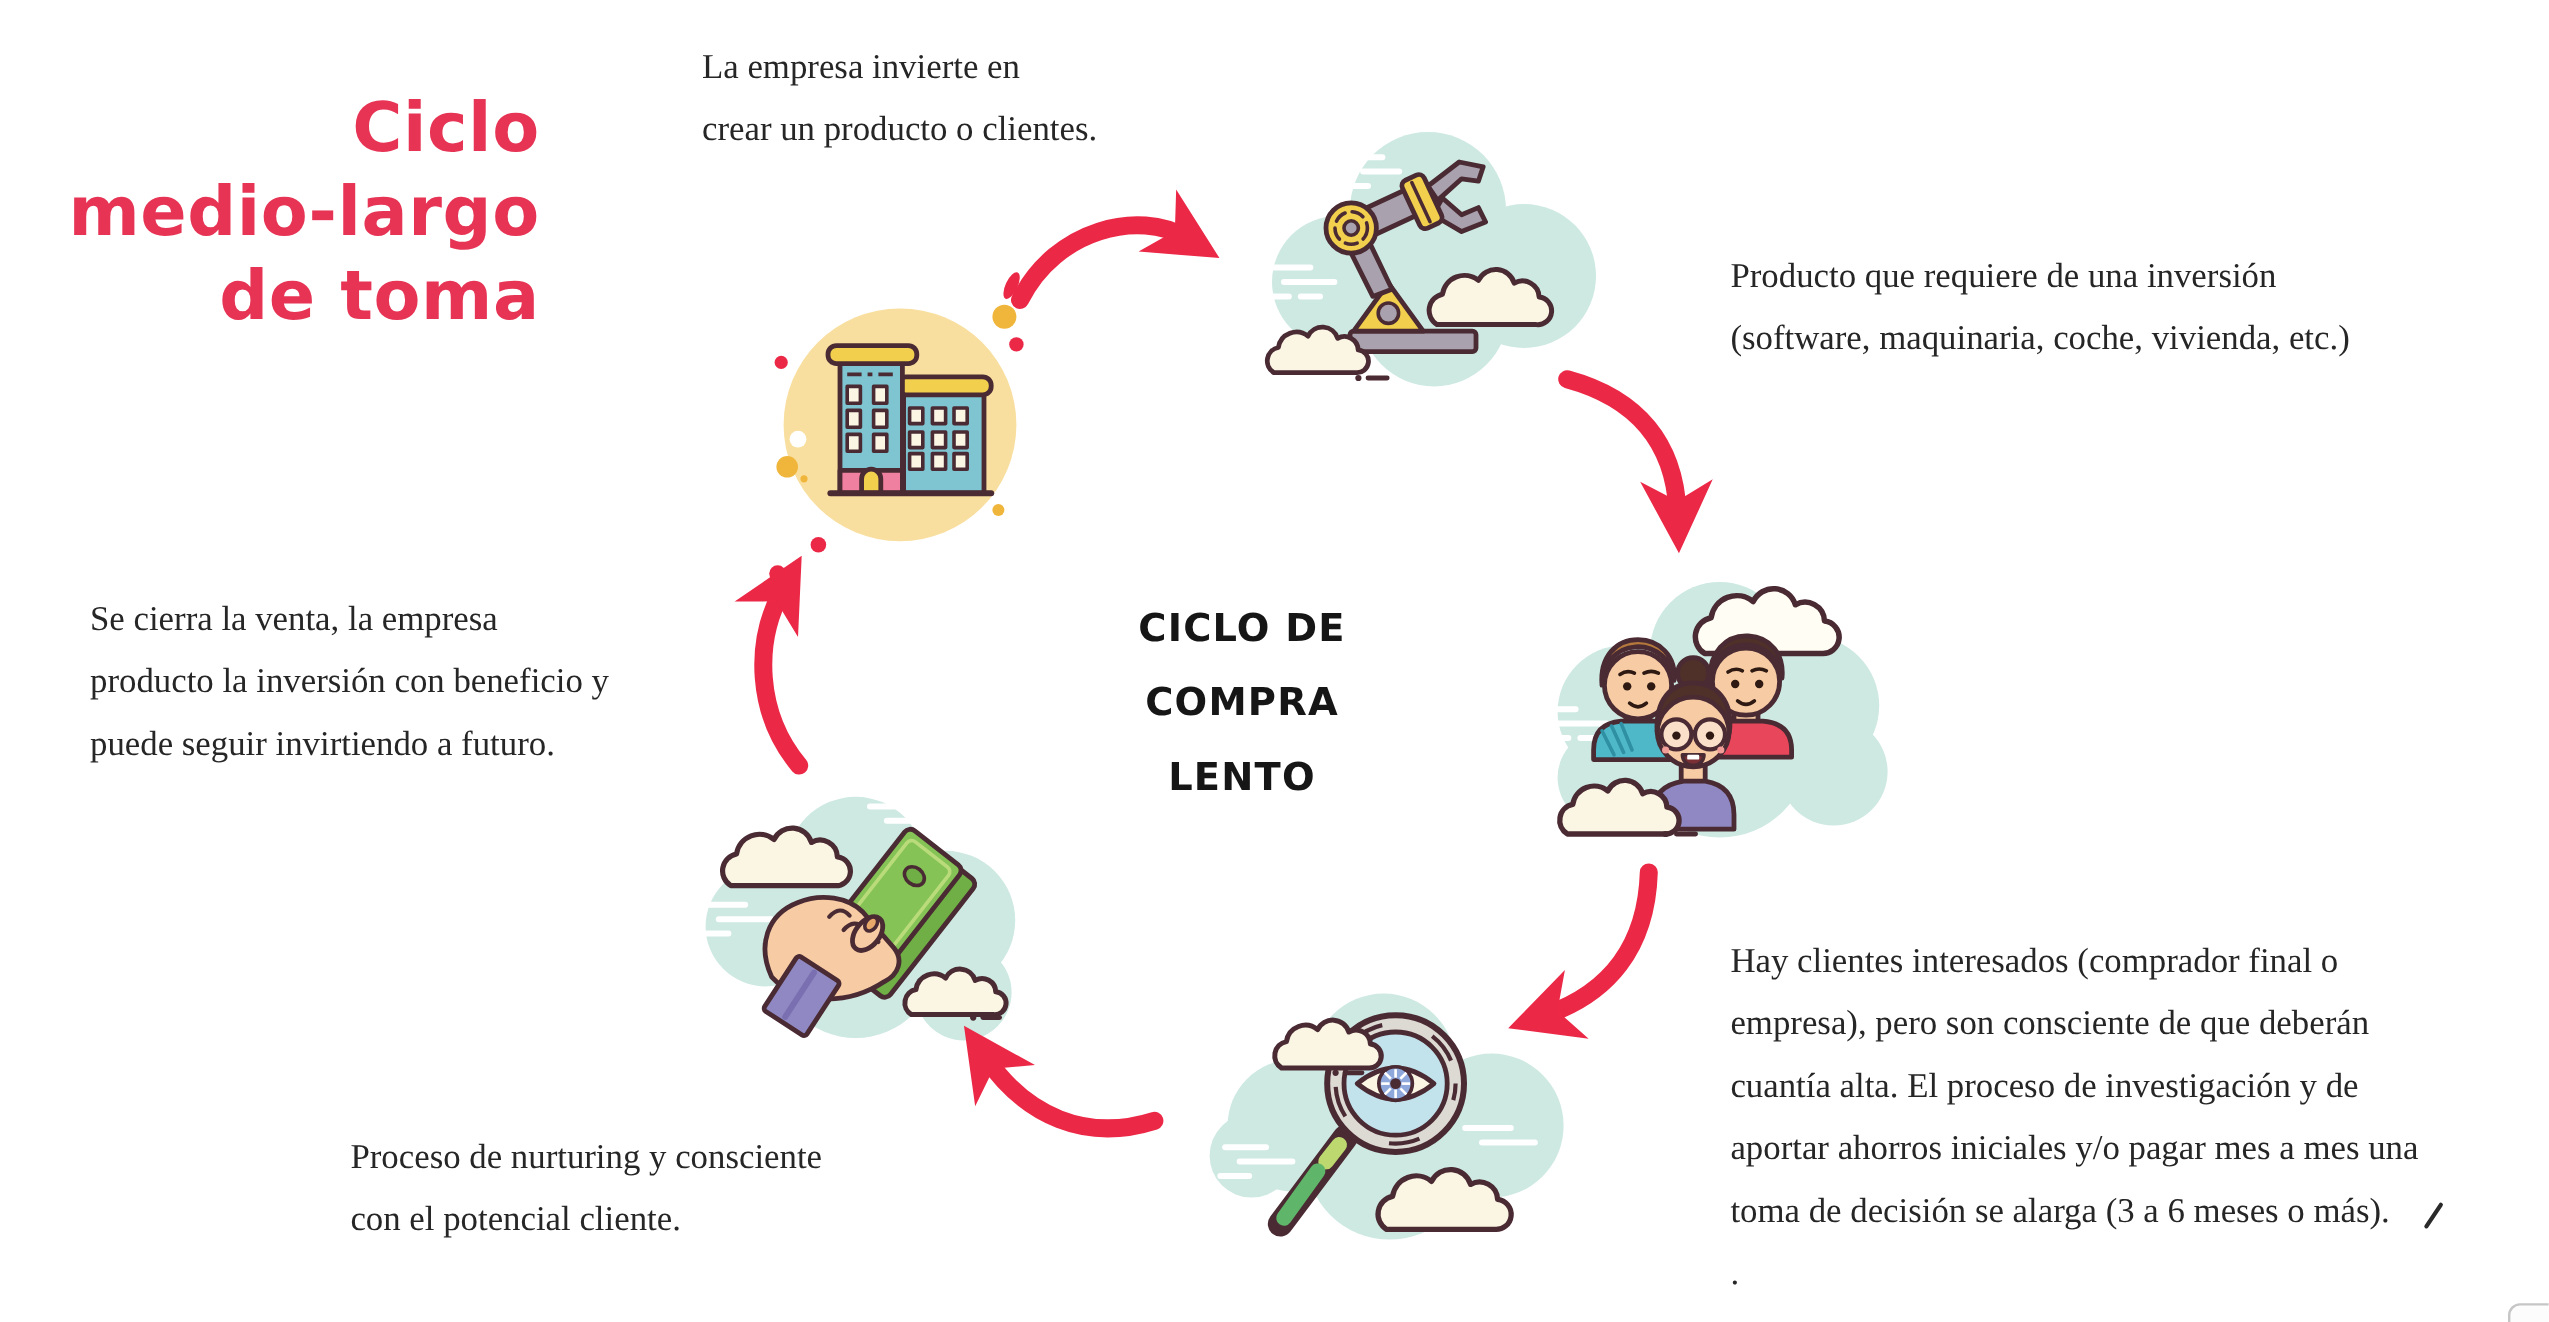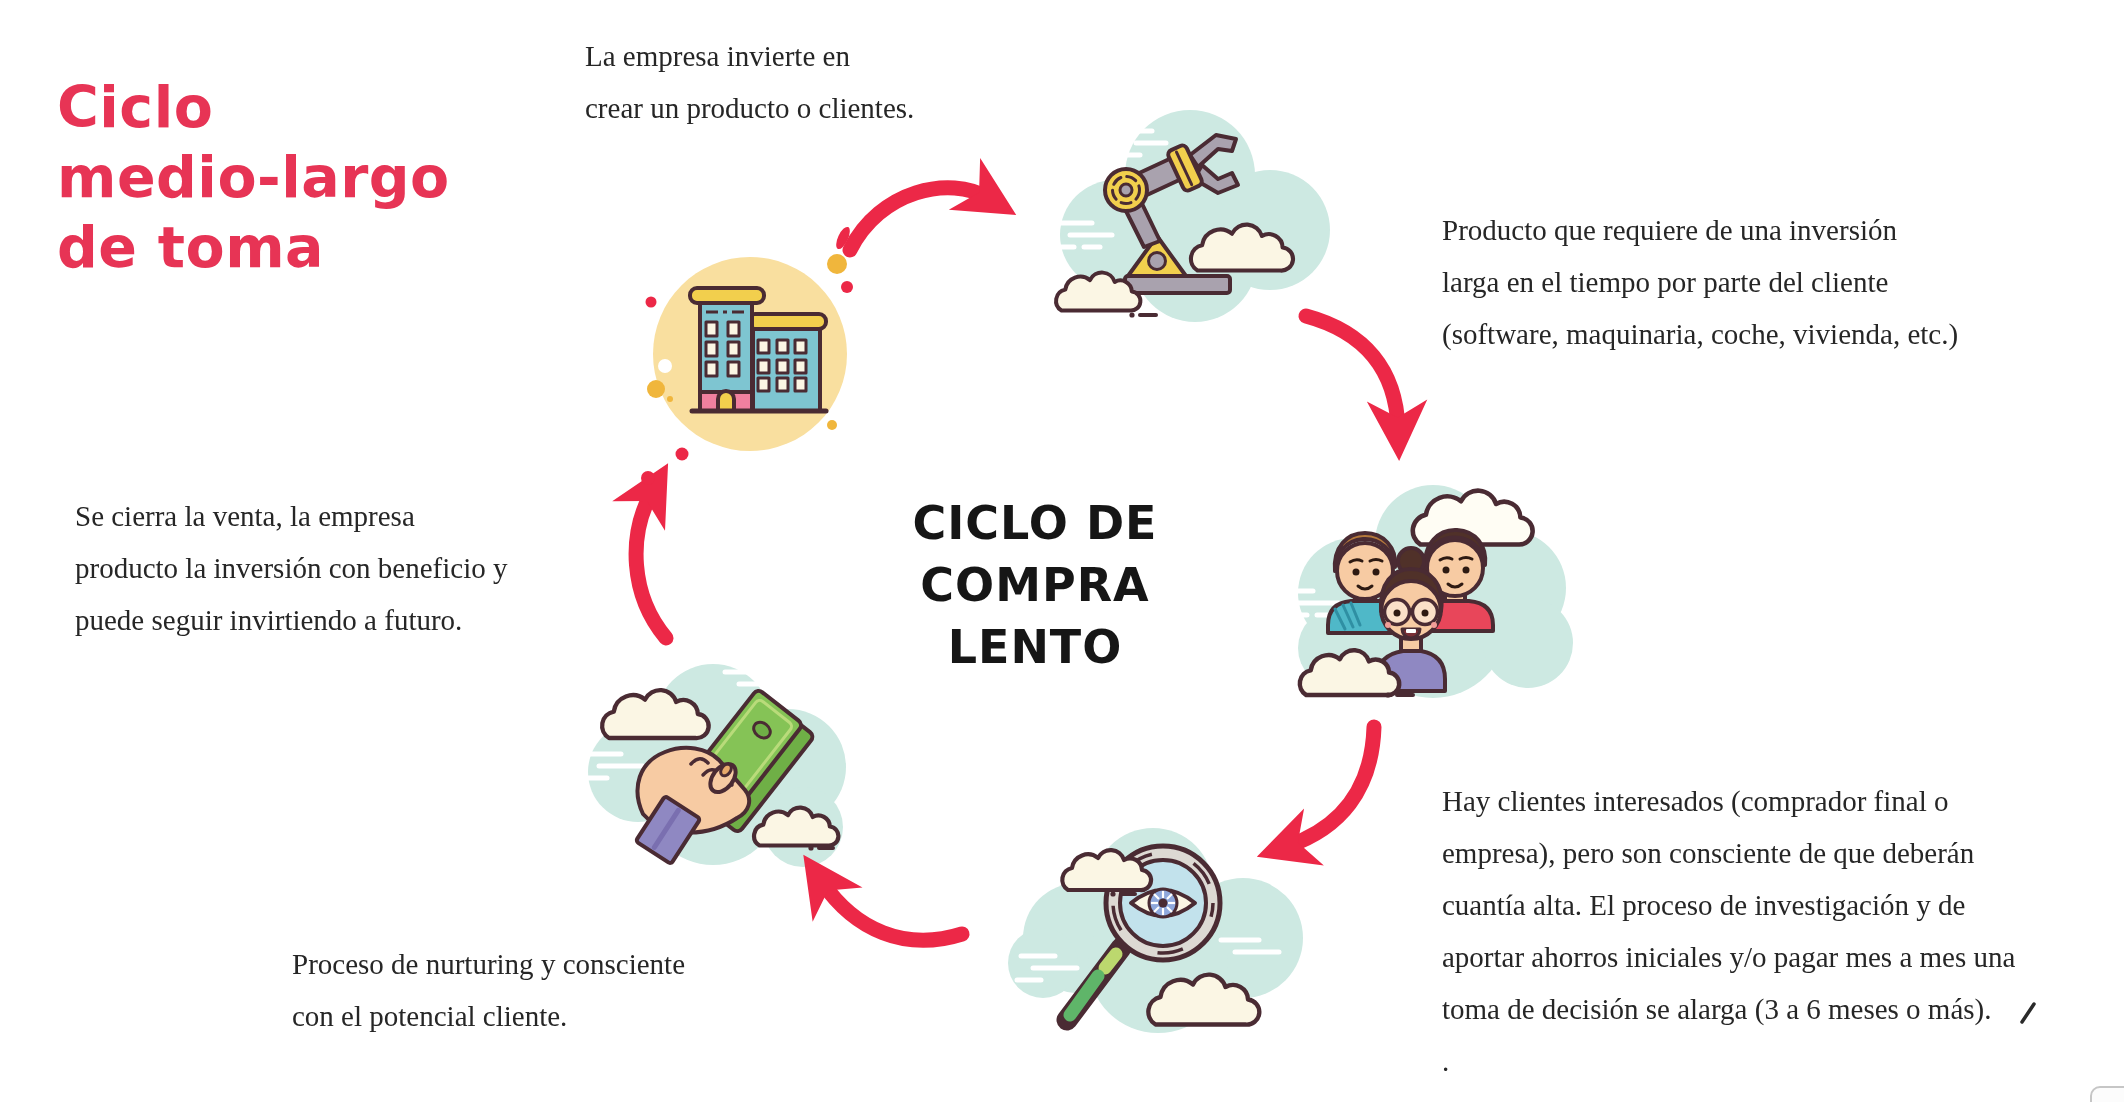--- a/index.html
+++ b/index.html
@@ -2,22 +2,22 @@
 <html style="--red: #EC2847; --titlered: #E73455; --ink: #262626; --outline: #4A2B33; --teal: #CDE9E2; --cream: #FBF6E4; --yellowbg: #F9DF9F; --yellow: #F2CF4D; --gold: #F0B63C; --bteal: #7EC5D1; --pink: #F0809F; --gray: #A9A2AE; --skin: #F7CBA3; --green1: #85C356; --green2: #6FAF46; --lime: #BCD86E; --hgreen: #5FB569; --purple: #8F88C2; --tealshirt: #4FB8C8; --redshirt: #E8465A; --hairbrown: #B5793C; --hairdark: #503129; --blue: #8FA8DC; --lblue: #C2E2EC; --ring: #DDD9D3;"><head>
 <meta charset="utf-8">
 <style>
   html,body{margin:0;padding:0;background:#fff;}
   #canvas{position:relative;width:2124px;height:1102px;background:#fff;overflow:hidden;
           font-family:"Liberation Serif","DejaVu Serif",serif;color:var(--ink,#262626);}
   .abs{position:absolute;}
   .txt{font-size:29px;line-height:52px;white-space:nowrap;}
   .txt b{font-weight:400;}
   .title{font-family:"DejaVu Sans","Liberation Sans",sans-serif;font-weight:800;font-size:57px;
-         line-height:70px;color:var(--titlered,#E73455);letter-spacing:.5px;white-space:nowrap;}
-  .center-label{font-family:"DejaVu Sans","Liberation Sans",sans-serif;font-weight:800;font-size:46px;
+         line-height:70px;color:var(--titlered,#E73455);letter-spacing:.5px;white-space:nowrap;text-align:right;}
+  .center-label{font-family:"DejaVu Sans","Liberation Sans",sans-serif;font-weight:800;font-size:32px;
          line-height:62px;color:#161616;text-align:center;letter-spacing:1px;white-space:nowrap;width:310px;}
   svg.node,svg.overlay{position:absolute;}
   .overlay{left:0;top:0;pointer-events:none;}
   .corner-btn{position:absolute;left:2090px;top:1086px;width:46px;height:28px;border:2px solid #c6c6c6;
          border-radius:10px;background:#fcfcfc;}
 </style>
 </head>
 <body>
 
 <div id="canvas">
@@ -42,21 +42,20 @@
     <div>COMPRA</div>
     <div>LENTO</div>
   </div>
 
   <div class="abs txt" style="left:585px;top:30px">
       <div><span>La </span><b>empresa invierte</b><span> en</span></div>
       <div><span>crear un producto o clientes.</span></div>
     </div>
   <div class="abs txt" style="left:1442px;top:204px">
       <div><b>Producto que requiere de una inversión</b></div>
-      <div><b>larga en el tiempo</b><span> por parte del cliente</span></div>
       <div><span>(software, maquinaria, coche, vivienda, etc.)</span></div>
     </div>
   <div class="abs txt" style="left:1442px;top:775px">
       <div><span>Hay clientes interesados (comprador final o</span></div>
       <div><span>empresa), pero son consciente de que deberán</span></div>
       <div><span>cuantía alta. El </span><b>proceso de investigación y de</b></div>
       <div><span>aportar ahorros iniciales y/o pagar mes a mes una</span></div>
       <div><b>toma de decisión se alarga</b><span> (3 a 6 meses o más).</span></div>
       <div><span>.</span></div>
     </div>

